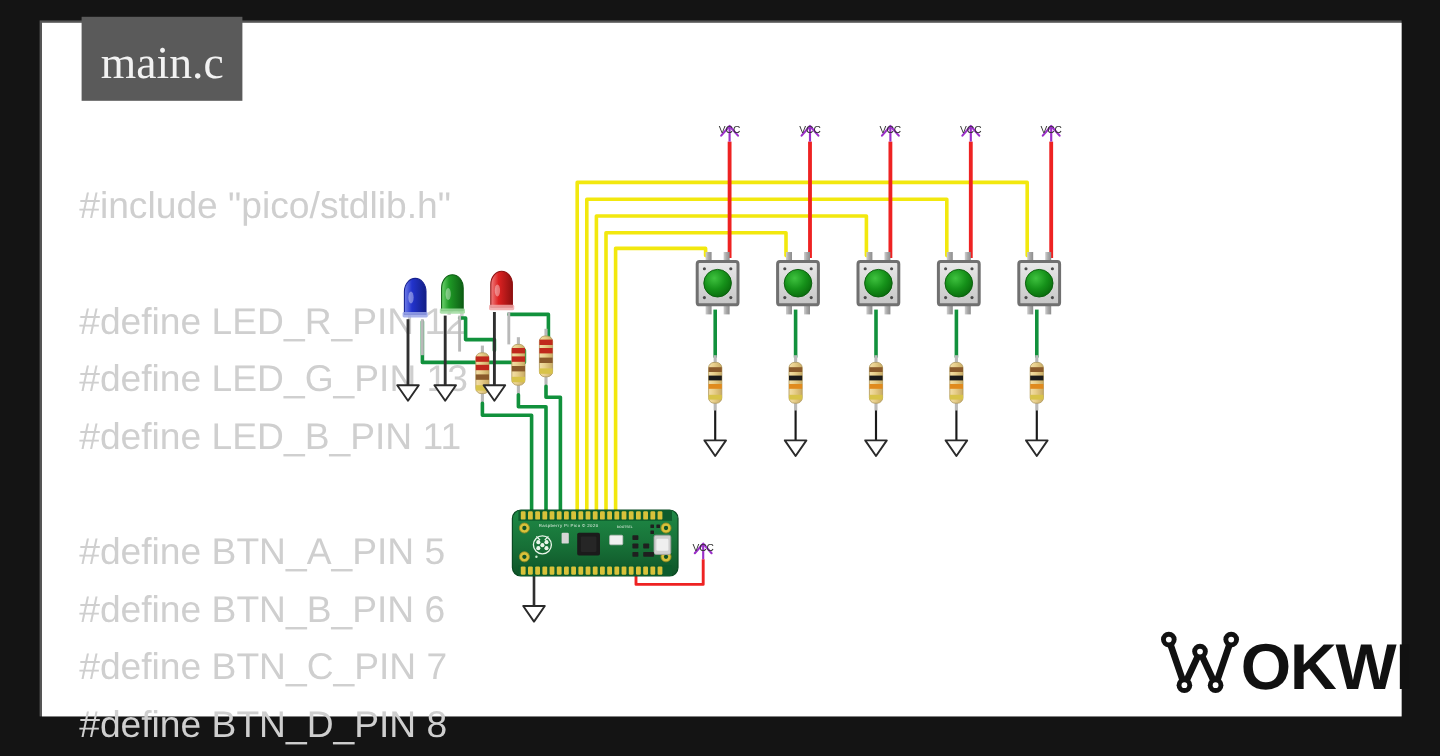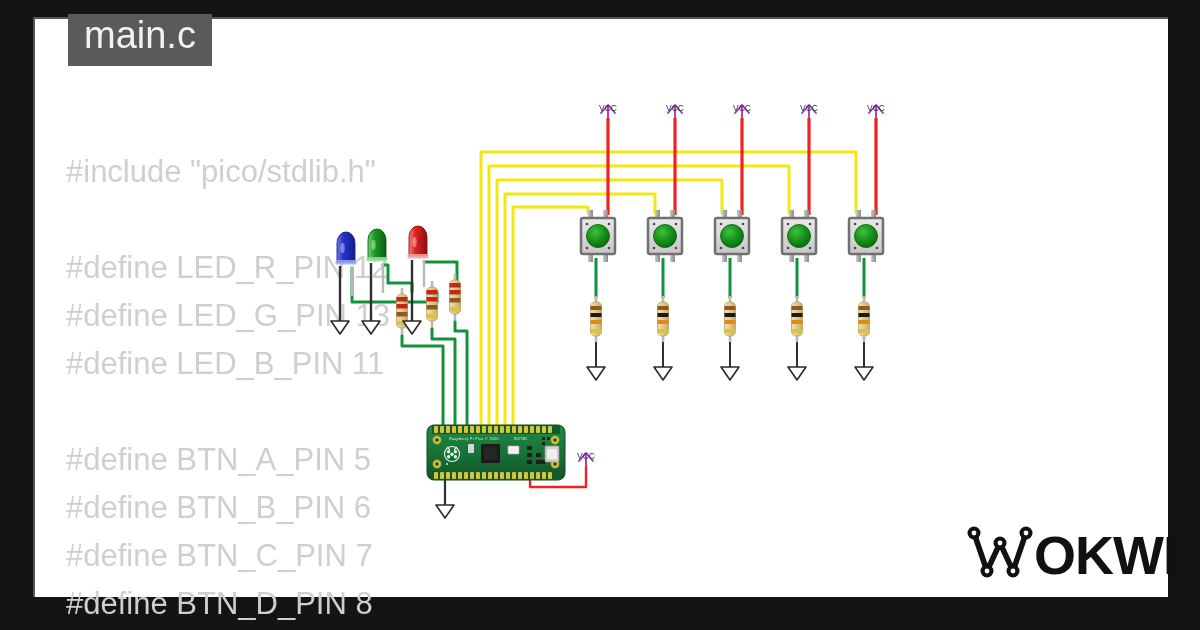--- a/index.html
+++ b/index.html
@@ -13,23 +13,23 @@
   
   .frame-outer{position:absolute;left:0;top:0;width:1200px;height:630px;background:#141414;}
   .frame-mid{position:absolute;left:33px;top:17px;width:1135px;height:580px;background:#555555;}
   .panel{position:absolute;left:35px;top:19px;width:1133px;height:578px;background:#ffffff;}
 
   
   .title-chip{
     position:absolute;left:68px;top:14px;
     background:#5a5a5a;color:#f2f2f2;
     font-size:38px;line-height:1;
-    padding:2px 16px 12px 16px;
+    padding:20px 16px 12px 16px;
     letter-spacing:0px;
-    font-family:Liberation Sans, sans-serif;
+    font-family:Liberation Serif, serif;
     z-index:40;
   }
 
   
   .code{
     position:absolute;left:66px;top:148px;
     color:#cfcfcf;
     font-size:31px;
     line-height:48px;
     white-space:pre;

